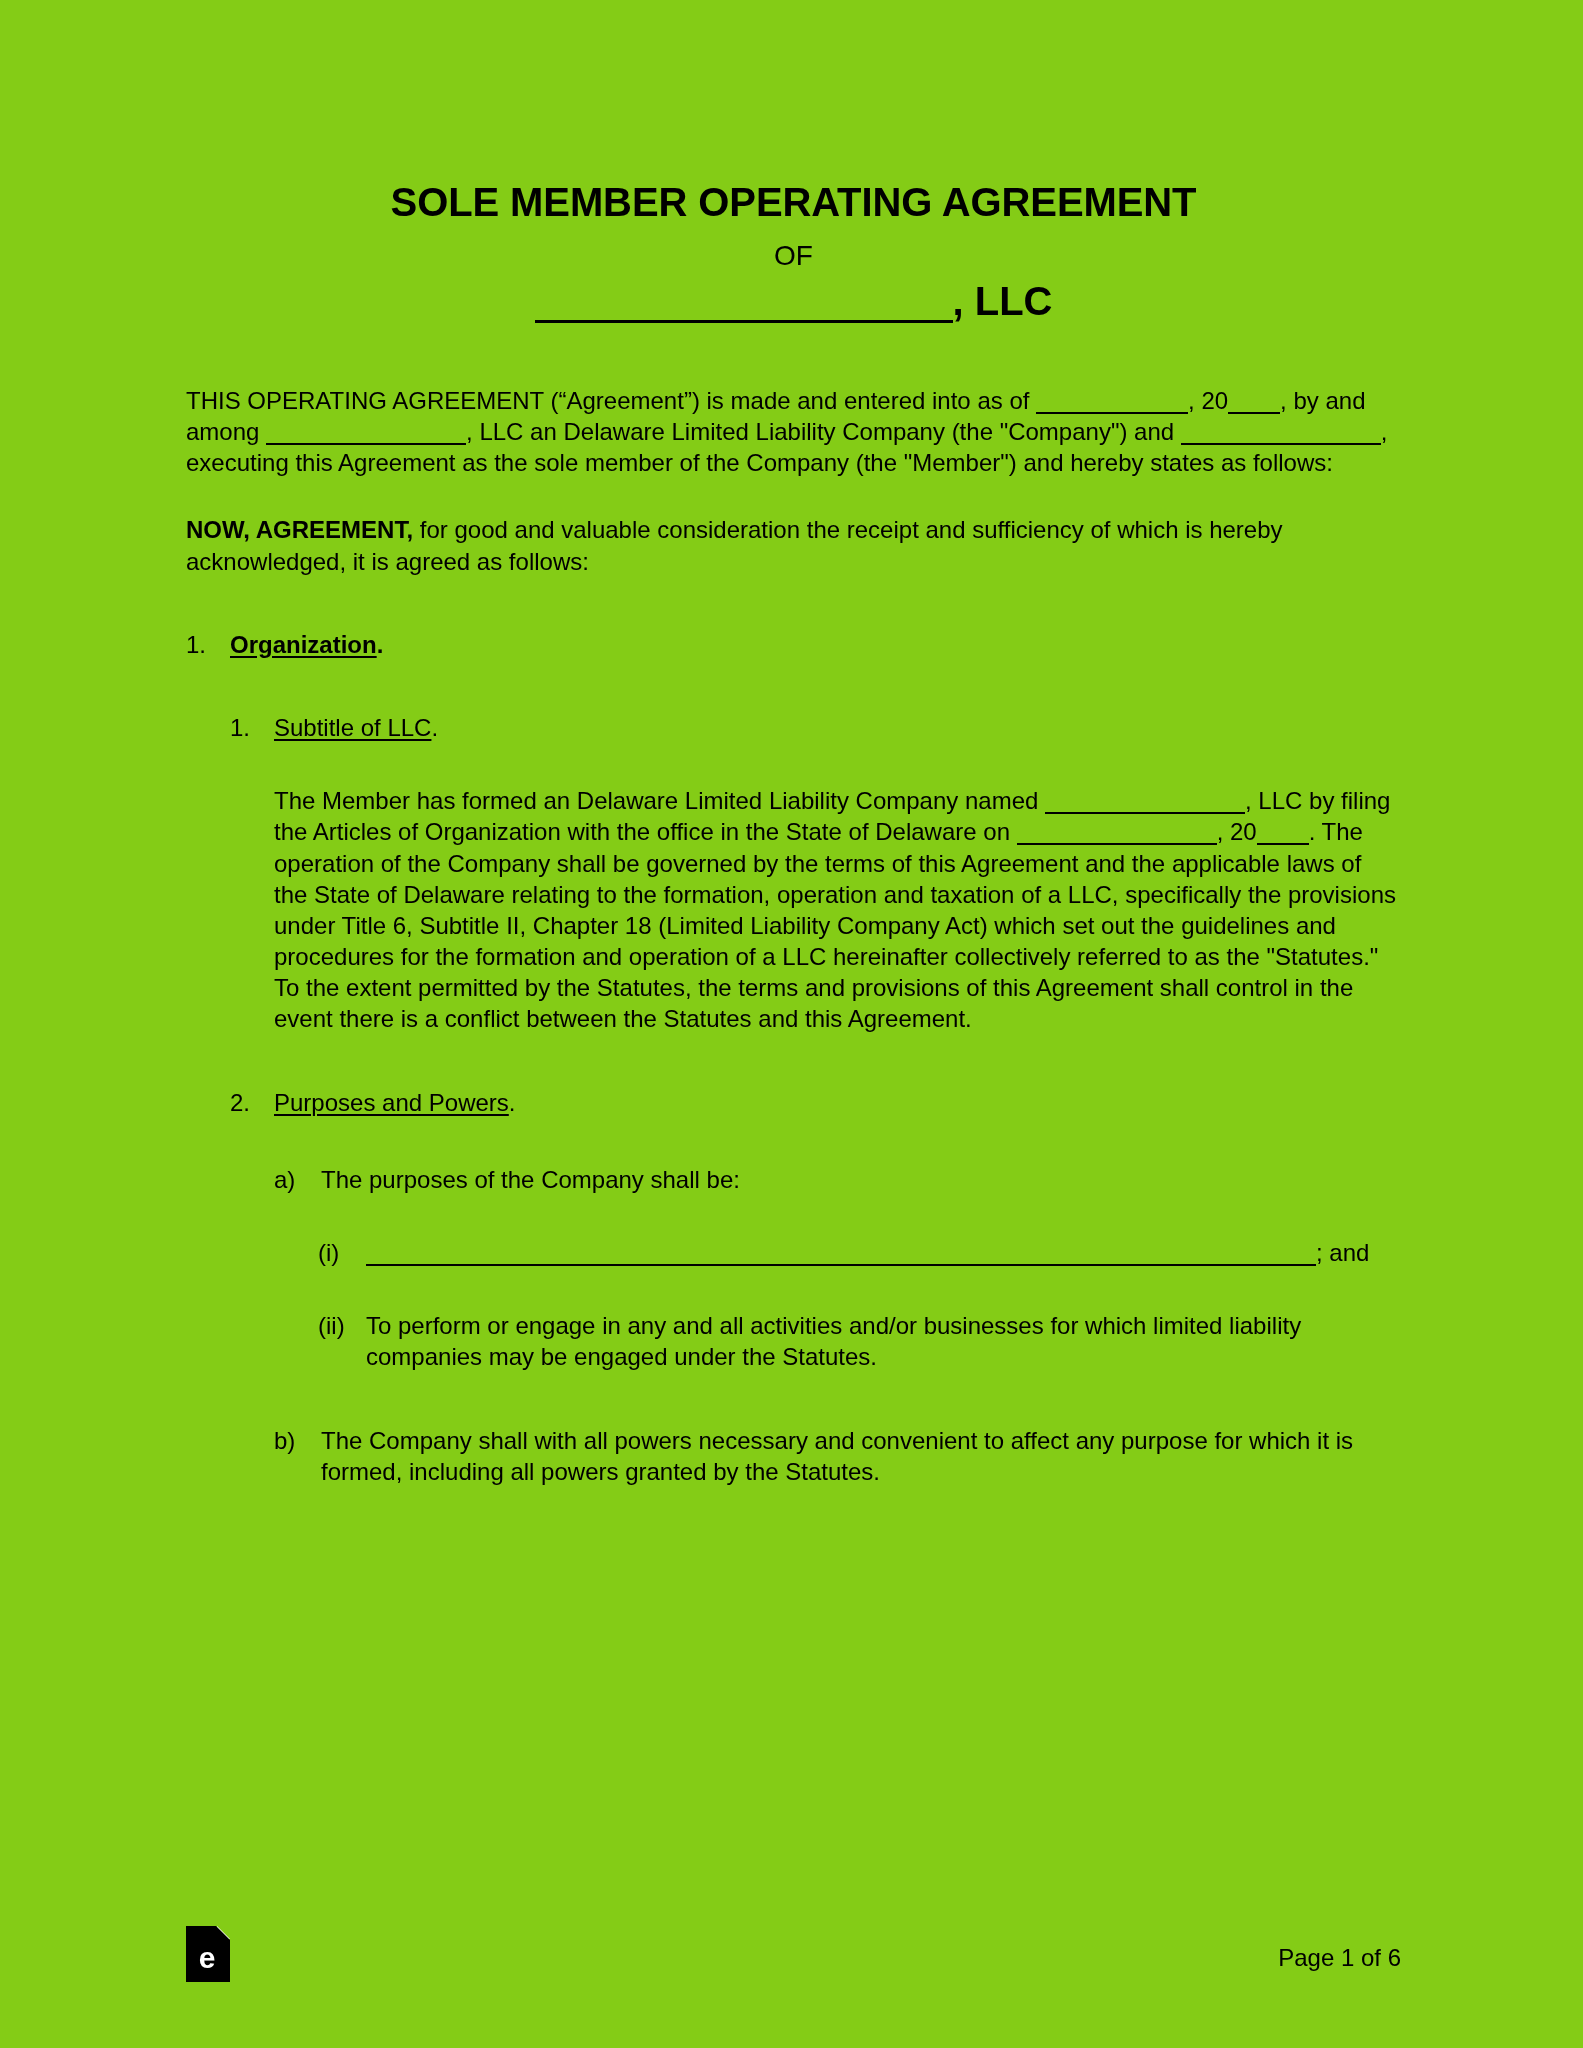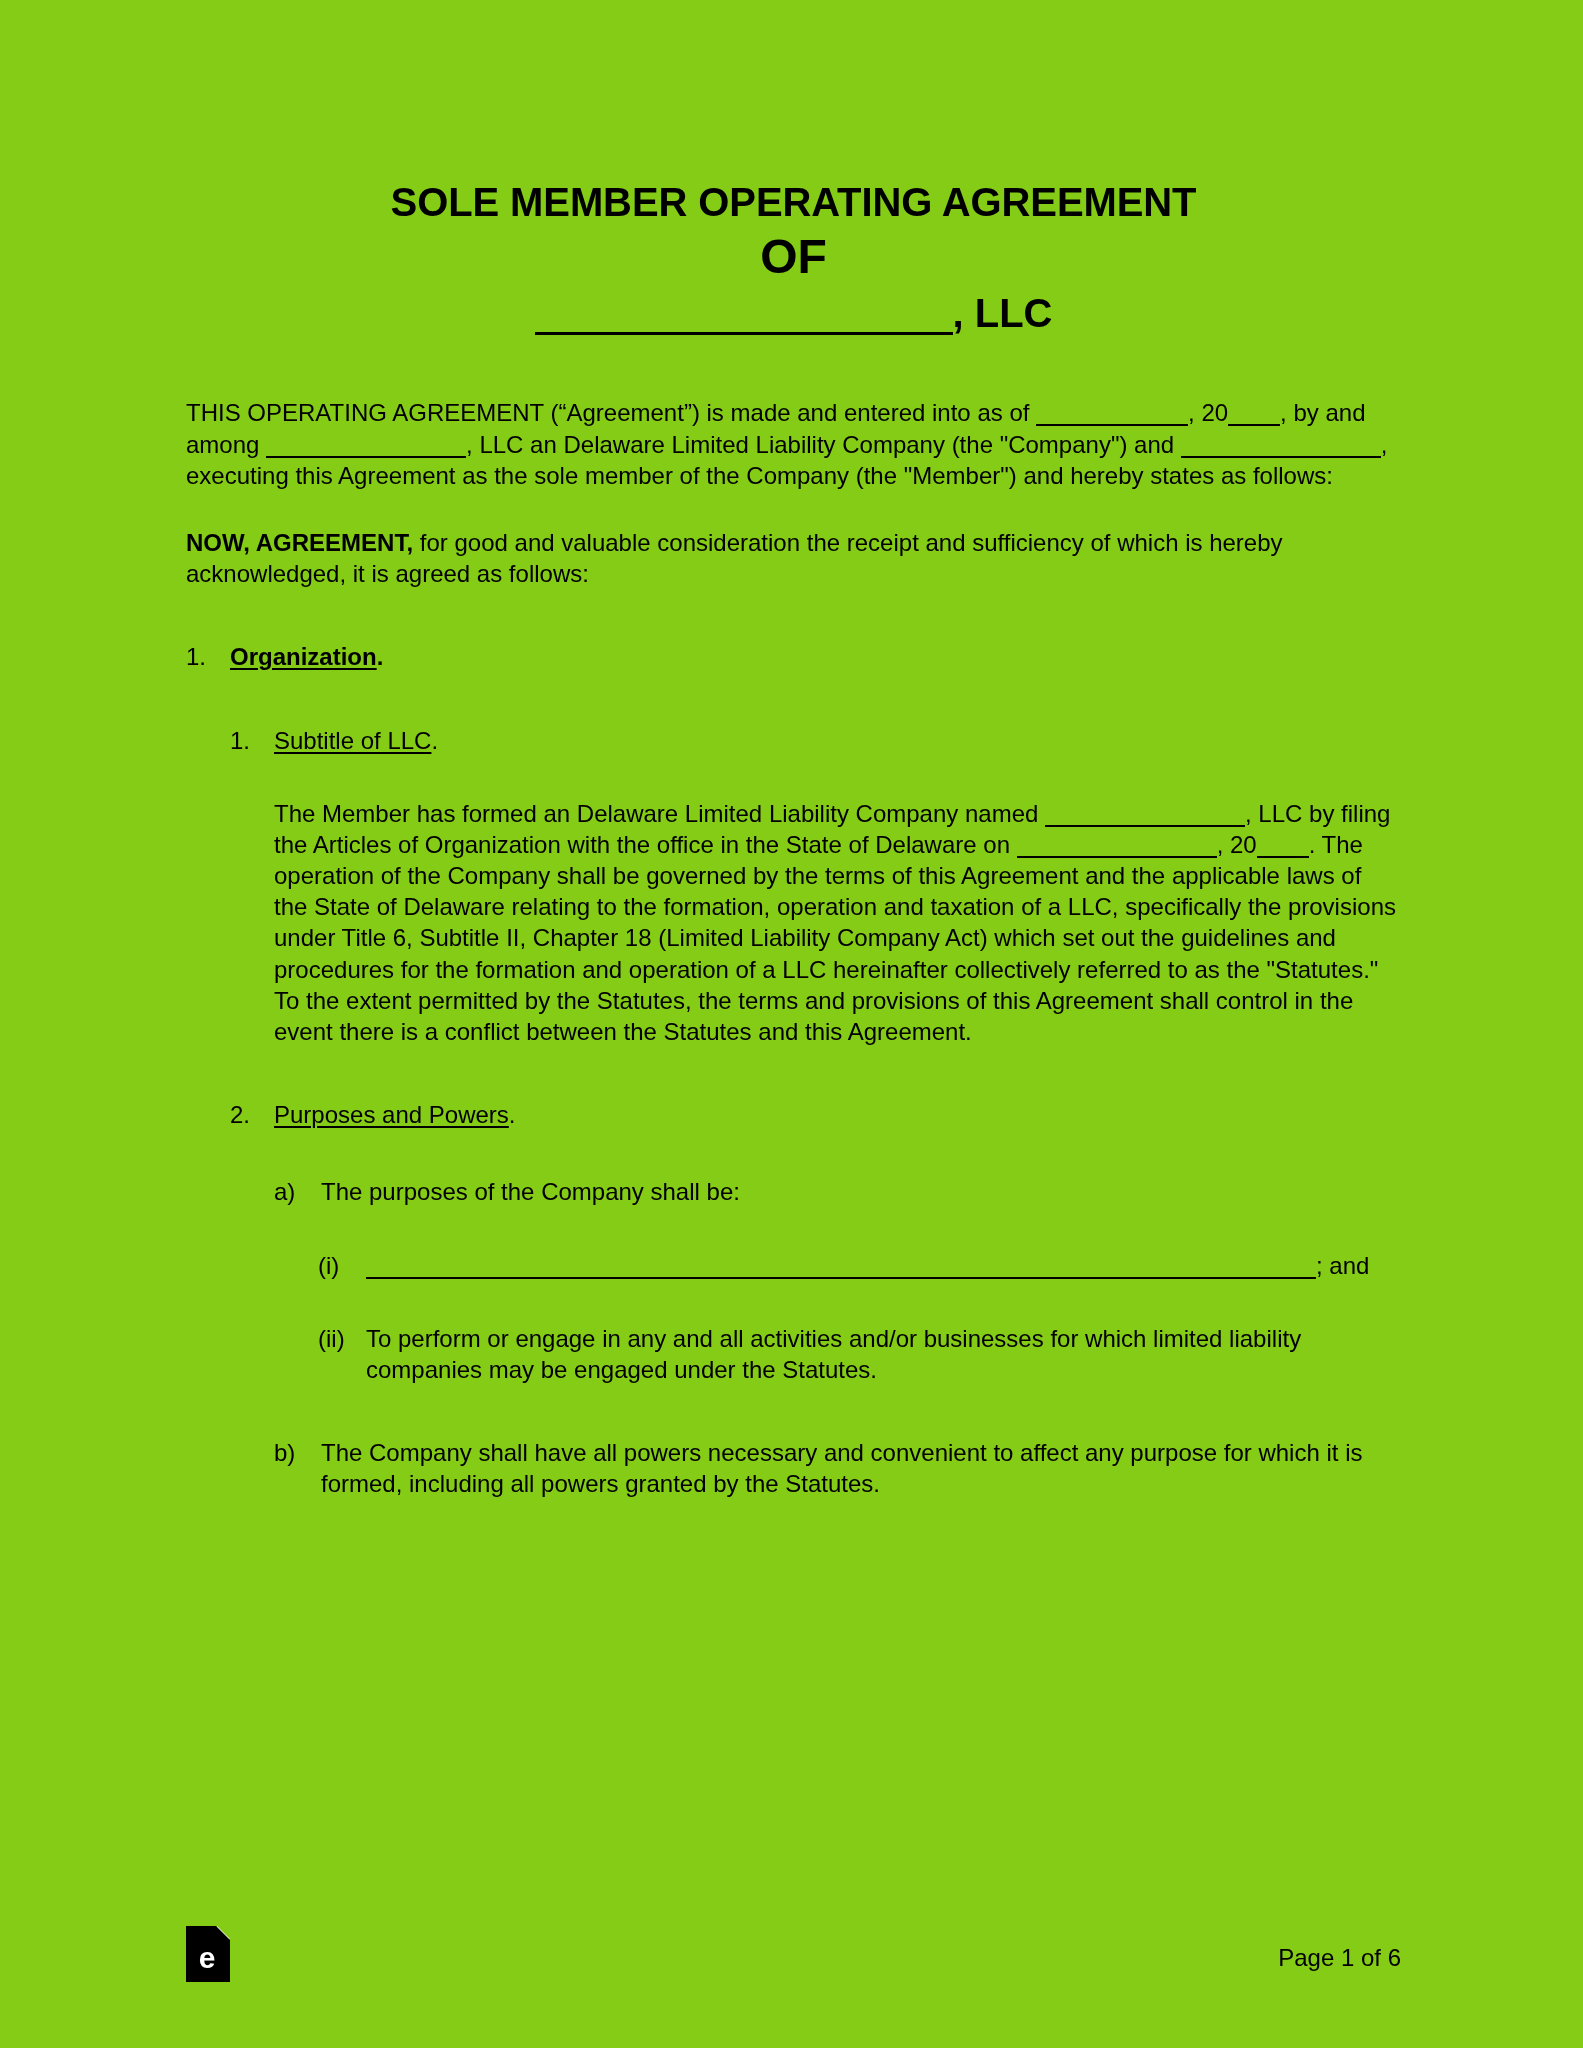--- a/index.html
+++ b/index.html
@@ -33,23 +33,24 @@
     text-align: center;
   }
   .doc-title {
     font-size: 40px;
     font-weight: bold;
     line-height: 1.23;
     letter-spacing: -0.1px;
     white-space: nowrap;
   }
   .doc-title-of {
-    font-size: 48px;
-    font-weight: bold;
+    font-size: 28px;
+    font-weight: normal;
     line-height: 1.23;
+    margin-top: 12px;
   }
   .doc-title-name {
     font-size: 40px;
     font-weight: bold;
     line-height: 1.28;
     margin-top: 2px;
     white-space: nowrap;
   }
   .subtitle {
     font-size: 36px;
@@ -192,21 +193,21 @@
         <div class="itemtext"><span class="blank-xl"></span><span>; and</span></div>
       </div>
 
       <div class="lvl4">
         <div class="marker">(ii)</div>
         <div class="itemtext">To perform or engage in any and all activities and/or businesses for which limited liability companies may be engaged under the Statutes.</div>
       </div>
 
       <div class="lvl3" style="margin-top:52px;">
         <div class="marker">b)</div>
-        <div class="itemtext">The Company shall have all powers necessary and convenient to affect any purpose for which it is formed, including all powers granted by the Statutes.</div>
+        <div class="itemtext">The Company shall with all powers necessary and convenient to affect any purpose for which it is formed, including all powers granted by the Statutes.</div>
       </div>
 
     </div>
   </div>
 
   <div class="footer">
     <svg class="logo" viewBox="0 0 44 56">
       <path d="M0 0 H30 L44 14 V56 H0 Z" fill="#000000"></path>
       <path d="M31 0 L44 13 H31 Z" fill="#ffffff"></path>
       <path d="M31 1 L43 13 H31 Z" fill="#000000"></path>

